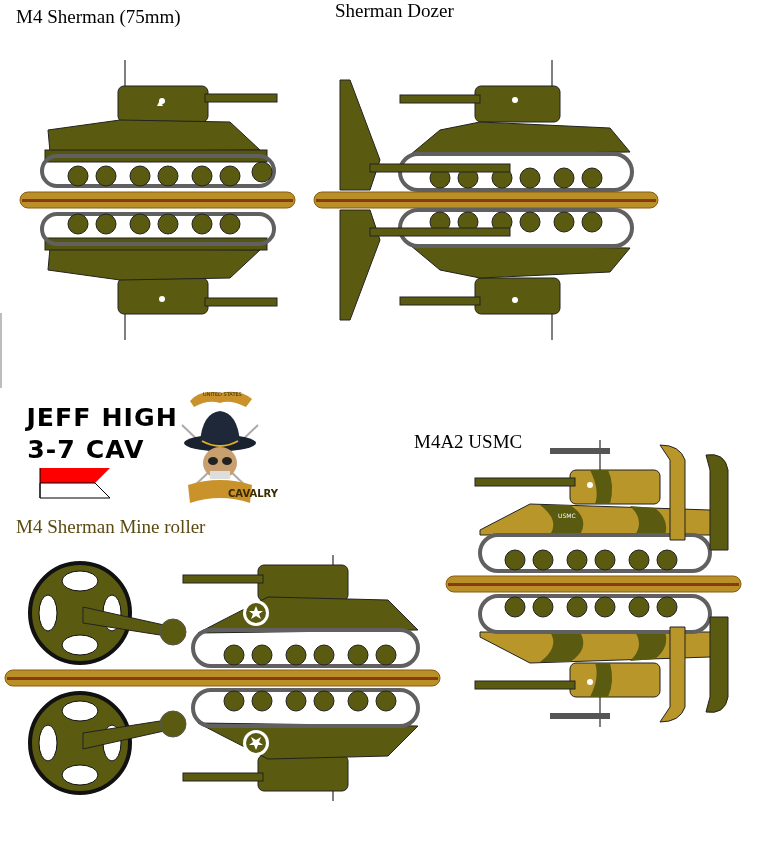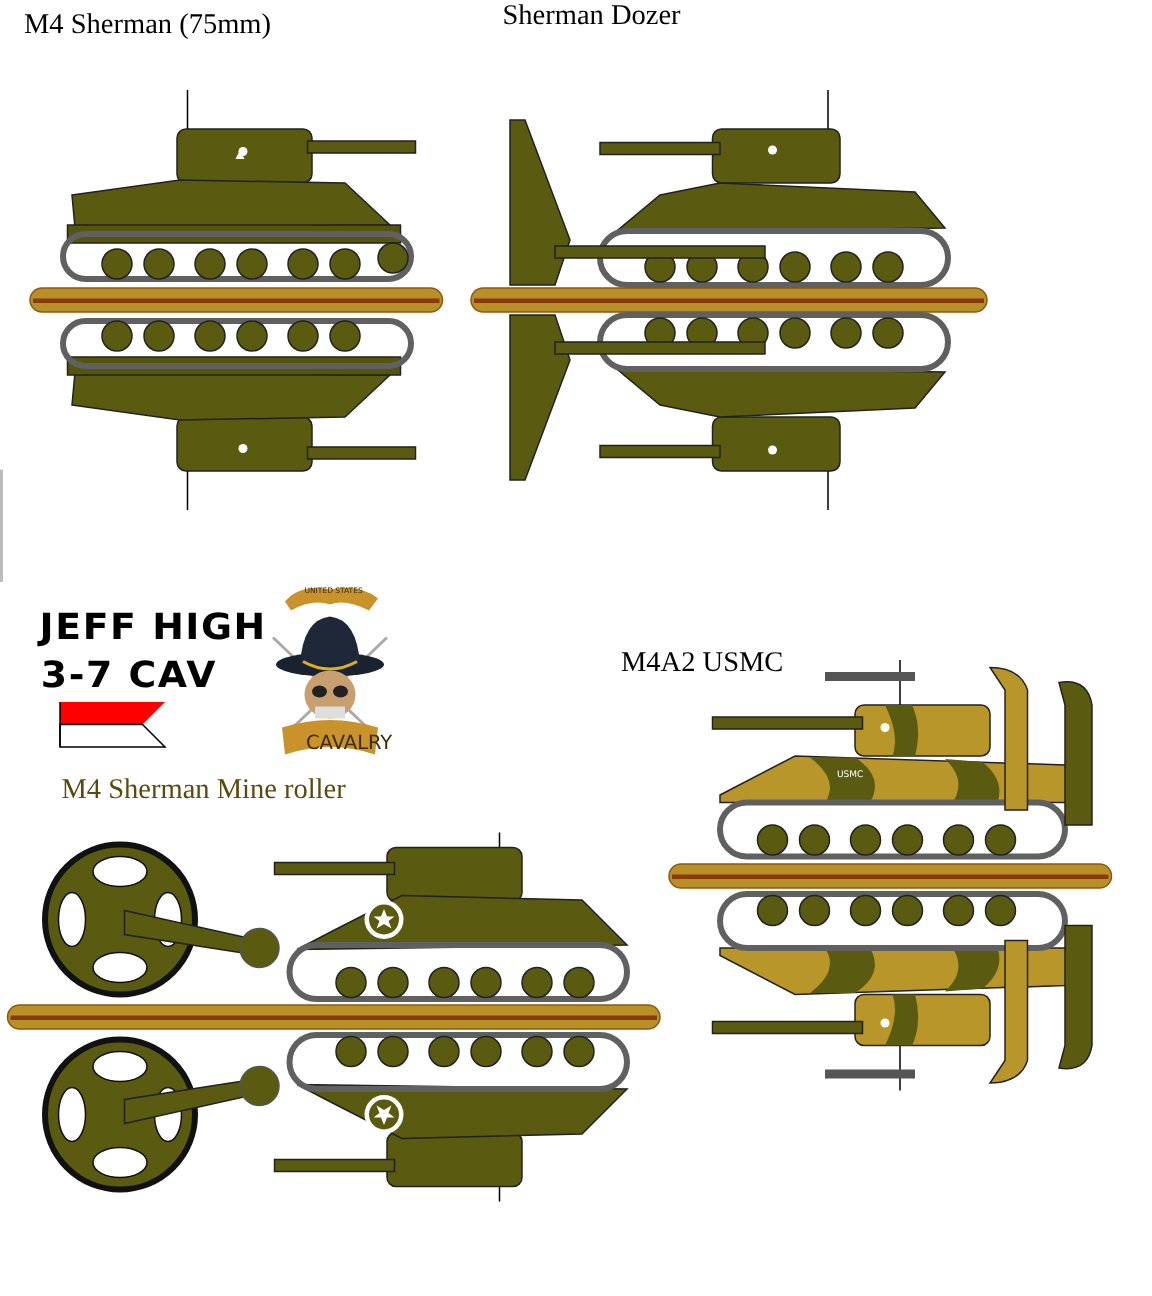--- a/index.html
+++ b/index.html
@@ -10,21 +10,21 @@
   svg{position:absolute;overflow:visible;}
 </style>
 </head>
 <body>
 
 <div class="edge"></div>
 
 <div class="lbl" style="left:16px;top:6px;text-align:center;">M4 Sherman  (75mm)</div>
 <div class="lbl" style="left:335px;top:0;">Sherman Dozer</div>
 <div class="lbl" style="left:414px;top:411px;margin-top:20px;">M4A2  USMC</div>
-<div class="lbl" style="left:16px;top:516px;color:#5a4a10;margin-left:25px;">M4 Sherman  Mine roller</div>
+<div class="lbl" style="left:16px;top:516px;color:#5a4a10;">M4 Sherman  Mine roller</div>
 
 <div class="stencil" style="left:30px;top:404px;">JEFF HIGH</div>
 <div class="stencil" style="left:30px;top:436px;">3-7  CAV</div>
 
 <svg style="left:40px;top:468px;" width="72" height="32" viewBox="0 0 72 32">
   <polygon points="0,0 70,0 55,15 0,15" fill="#ff0000"></polygon>
   <polygon points="0,15 55,15 70,30 0,30" fill="#ffffff" stroke="#000" stroke-width="1"></polygon>
   <line x1="0" y1="0" x2="0" y2="30" stroke="#000"></line>
 </svg>
 
@@ -35,21 +35,21 @@
   <ellipse cx="40" cy="58" rx="36" ry="8" fill="#1a2230"></ellipse>
   <path d="M20 58 Q22 28 40 26 Q58 28 60 58 Z" fill="#1f2838"></path>
   <path d="M22 56 Q40 66 58 56" stroke="#e0b020" stroke-width="2" fill="none"></path>
   <ellipse cx="40" cy="78" rx="17" ry="16" fill="#c8a070"></ellipse>
   <ellipse cx="33" cy="76" rx="5" ry="4" fill="#222"></ellipse>
   <ellipse cx="47" cy="76" rx="5" ry="4" fill="#222"></ellipse>
   <rect x="30" y="86" width="20" height="8" fill="#ddd"></rect>
   <path d="M8 100 Q40 90 72 100 L70 118 Q40 108 10 118 Z" fill="#c9922a"></path>
 </svg>
 <div style="position:absolute;left:203px;top:391px;font-size:5px;font-family:'DejaVu Sans',sans-serif;color:#3a2a00;">UNITED STATES</div>
-<div style="position:absolute;left:204px;top:488px;font-size:13px;font-weight:normal;font-family:'DejaVu Sans',sans-serif;color:#3a2a00;">CAVALRY</div>
+<div style="position:absolute;left:228px;top:488px;font-size:10px;font-weight:bold;font-family:'DejaVu Sans',sans-serif;color:#3a2a00;">CAVALRY</div>
 
 <svg width="0" height="0" style="position:absolute">
   <defs>
     <g id="wheelset">
       <g fill="#5a5a10" stroke="#222" stroke-width="1">
         <circle cx="30" cy="40" r="10"></circle>
           <circle cx="58" cy="40" r="10"></circle>
         <circle cx="92" cy="40" r="10"></circle>
           <circle cx="120" cy="40" r="10"></circle>
         <circle cx="154" cy="40" r="10"></circle>

